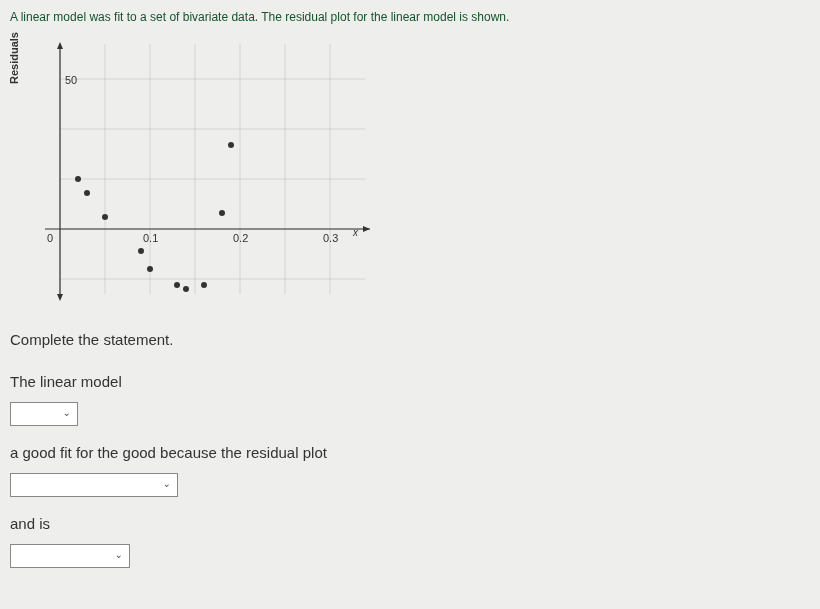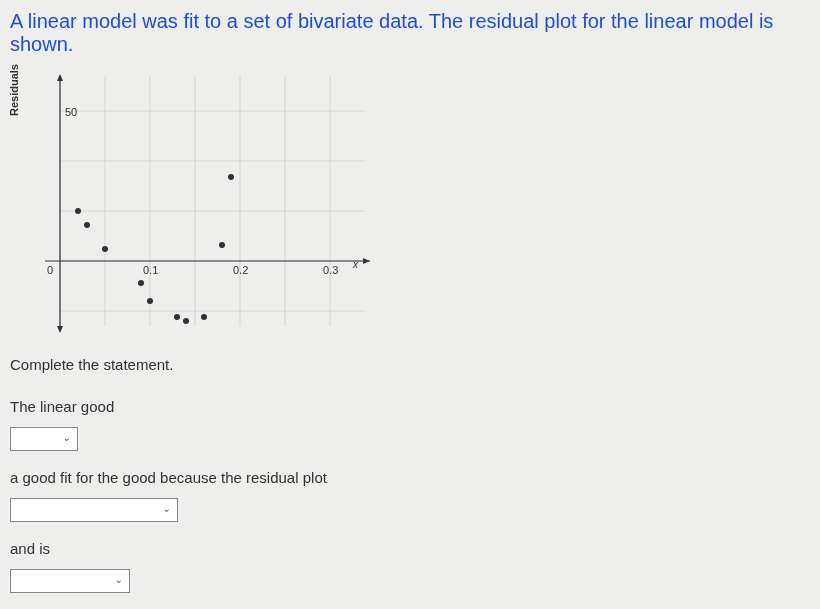--- a/index.html
+++ b/index.html
@@ -8,22 +8,22 @@
       box-sizing: border-box;
     }
     body {
       font-family: Arial, sans-serif;
       background: #eeeeed;
       padding: 10px;
       width: 820px;
       height: 609px;
     }
     .question-text {
-      font-size: 20px;
-      color: #1d4ed8;
+      font-size: 12px;
+      color: #14532d;
       margin-bottom: 10px;
     }
     .chart-area {
       position: relative;
       width: 370px;
       height: 270px;
       margin-bottom: 15px;
     }
     .y-label {
       position: absolute;
@@ -36,21 +36,21 @@
       color: #333;
     }
     .chart-svg {
       position: absolute;
       left: 25px;
       top: 0;
     }
     .instruction {
       font-size: 15px;
       color: #333;
-      margin: 20px 0 25px 0;
+      margin: 27px 0 25px 0;
     }
     .statement-line {
       font-size: 15px;
       color: #333;
       margin-bottom: 12px;
     }
     .dropdown {
       display: inline-block;
       padding: 4px 6px;
       border: 1px solid #888;
@@ -126,21 +126,21 @@
     <circle cx="142" cy="251" r="3" fill="#333"></circle>
     <circle cx="151" cy="255" r="3" fill="#333"></circle>
     <circle cx="169" cy="251" r="3" fill="#333"></circle>
     <circle cx="187" cy="179" r="3" fill="#333"></circle>
     <circle cx="196" cy="111" r="3" fill="#333"></circle>
   </svg>
 </div>
 
 <div class="instruction">Complete the statement.</div>
 
-<div class="statement-line">The linear good</div>
+<div class="statement-line">The linear model</div>
 
 <div class="dropdown dropdown-small">
   <span></span>
   <span class="chevron">⌄</span>
 </div>
 
 <div class="statement-line">a good fit for the good because the residual plot</div>
 
 <div class="dropdown dropdown-medium">
   <span></span>

